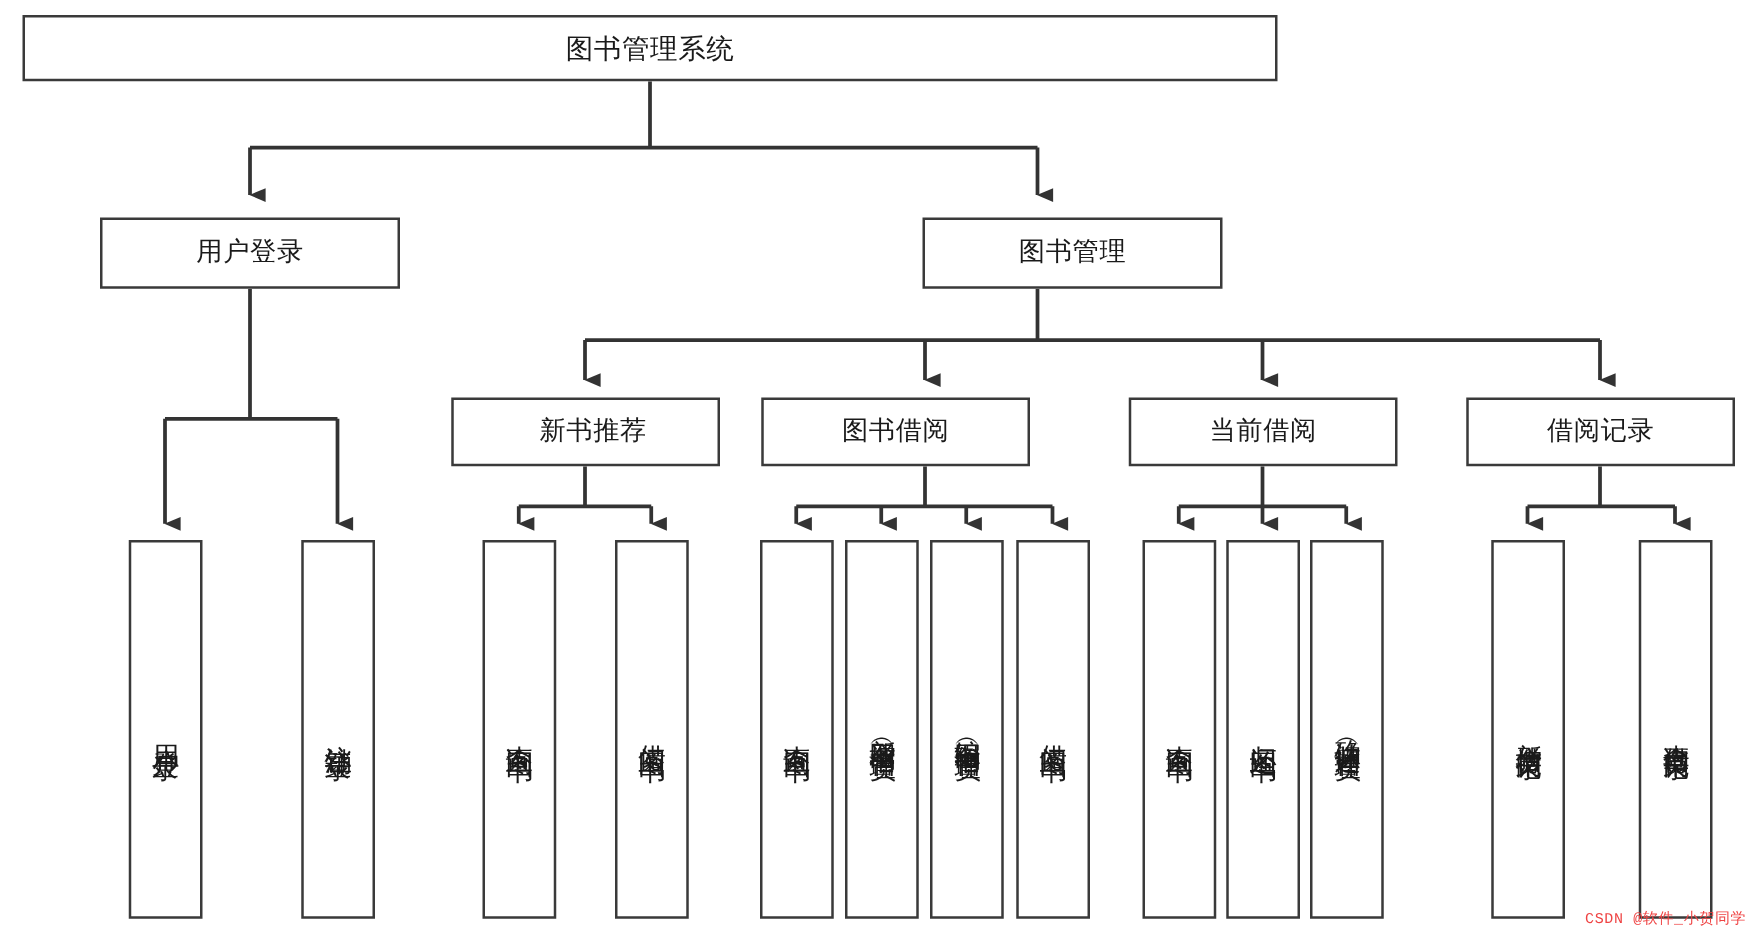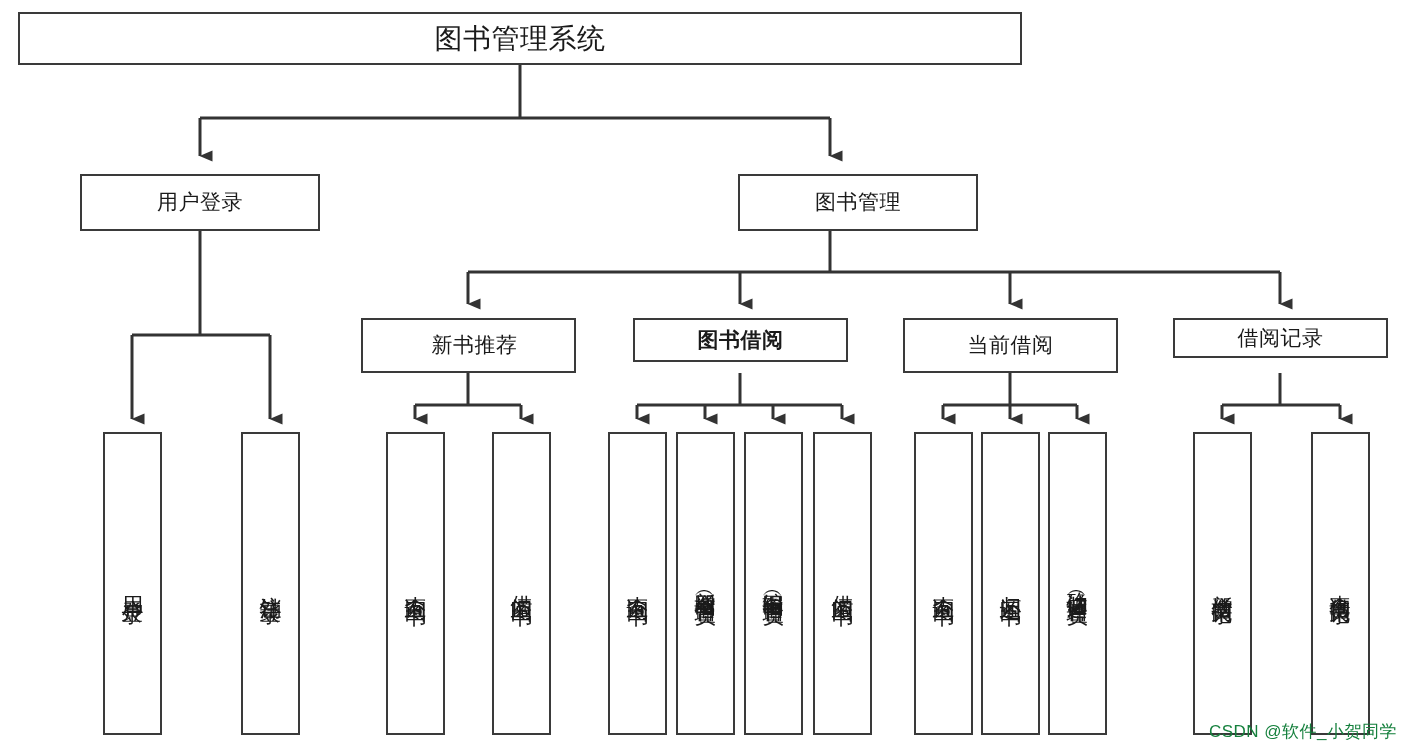--- a/index.html
+++ b/index.html
@@ -40,46 +40,46 @@
     text-align: center;
     line-height: 1.18;
     white-space: nowrap;
   }
   
   .node.h .lbl {
     font-size: 21px;
     letter-spacing: 0.5px;
   }
   .node.root .lbl {
-    font-size: 28px;
+    font-size: 22px;
   }
   
   .node.v {
     align-items: center;
   }
   .node.v .lbl {
     writing-mode: vertical-rl;
     text-orientation: upright;
     font-size: 22px;
     letter-spacing: 3px;
     line-height: 1;
   }
   .node.v.tall .lbl {
     letter-spacing: 2px;
     font-size: 21px;
   }
   .watermark {
     position: absolute;
     right: 8px;
     bottom: 4px;
-    font-size: 17px;
-    color: #15803d;
+    font-size: 12px;
+    color: #ef4444;
     white-space: nowrap;
     letter-spacing: 0.5px;
-    font-family: Liberation Sans, sans-serif;
+    font-family: Liberation Mono, monospace;
   }
 </style>
 </head>
 <body>
 
 <div id="canvas">
 
   <svg class="wires" viewBox="0 0 1405 747" xmlns="http://www.w3.org/2000/svg">
     <defs>
       <marker id="arw" viewBox="0 0 12 14" refX="6" refY="13" markerWidth="12" markerHeight="14" orient="auto-start-reverse" markerUnits="userSpaceOnUse">
@@ -139,27 +139,27 @@
   <div class="node h" style="left:80px; top:174px; width:240px; height:57px;">
     <span class="lbl">用户登录</span>
   </div>
   <div class="node h" style="left:710px; top:174px; width:240px; height:57px;margin-left:28px;">
     <span class="lbl">图书管理</span>
   </div>
 
   <div class="node h" style="left:361px; top:318px; width:215px; height:55px;padding-left:12px;">
     <span class="lbl">新书推荐</span>
   </div>
-  <div class="node h" style="left:633px; top:318px; width:215px; height:44px;font-weight:bold;">
+  <div class="node h" style="left:609px; top:318px; width:215px; height:55px;">
     <span class="lbl">图书借阅</span>
   </div>
   <div class="node h" style="left:903px; top:318px; width:215px; height:55px;justify-content:center;">
     <span class="lbl">当前借阅</span>
   </div>
-  <div class="node h" style="left:1173px; top:318px; width:215px; height:40px;">
+  <div class="node h" style="left:1173px; top:318px; width:215px; height:55px;">
     <span class="lbl">借阅记录</span>
   </div>
 
   <div class="node v" style="left:103px; top:432px; width:59px; height:303px;">
     <span class="lbl">用户登录</span>
   </div>
   <div class="node v" style="left:241px; top:432px; width:59px; height:303px;">
     <span class="lbl">注销登录</span>
   </div>
 

